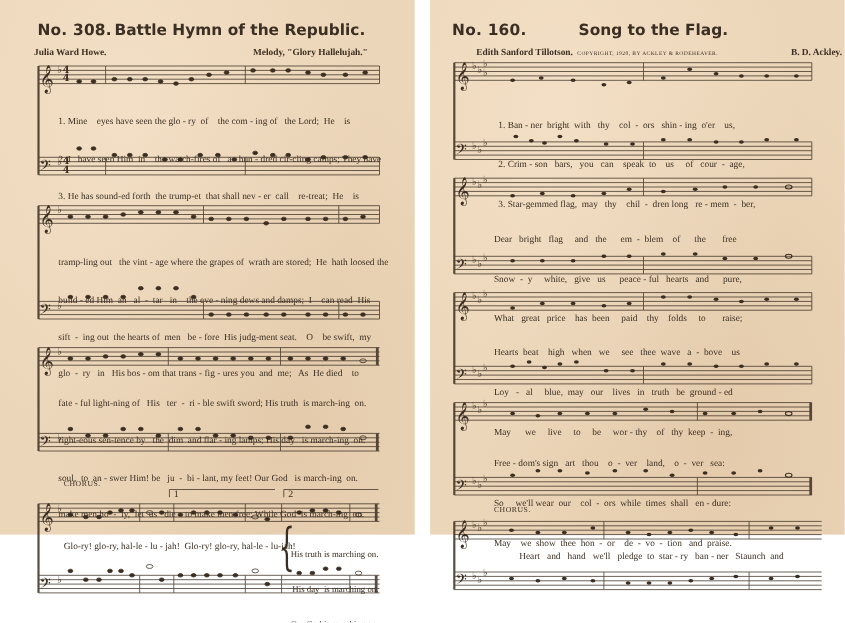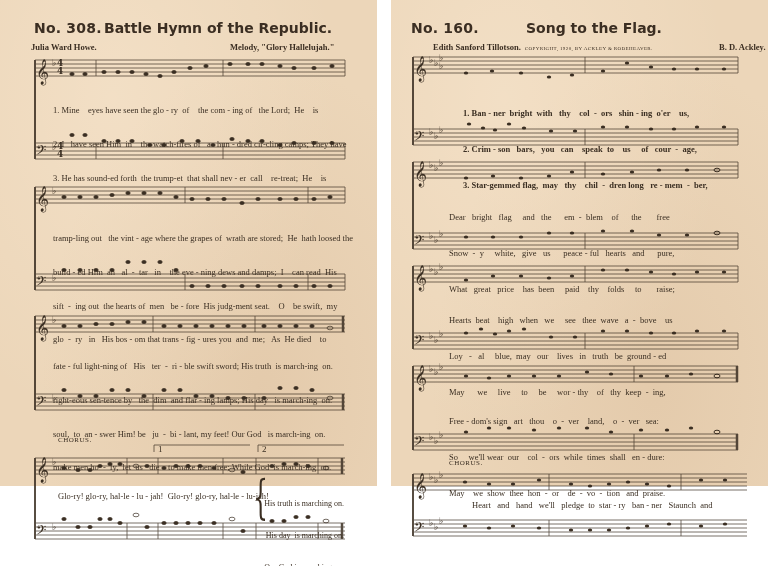--- a/index.html
+++ b/index.html
@@ -600,21 +600,21 @@
           <ellipse cx="218" cy="530" rx="2.2" ry="1.6"></ellipse>
           <ellipse cx="237" cy="528" rx="2.2" ry="1.6"></ellipse>
           <ellipse cx="256" cy="526" rx="2.2" ry="1.6"></ellipse>
           <ellipse cx="278" cy="524" rx="2.2" ry="1.6"></ellipse>
         <ellipse cx="310" cy="526" rx="2.2" ry="1.6"></ellipse>
           <ellipse cx="334" cy="524" rx="2.2" ry="1.6"></ellipse>
       </g>
     </g>
   </svg>
 
-  <div class="lyrics" style="left:72px; top:83px; line-height:12px;font-weight:bold;">
+  <div class="lyrics" style="left:62px; top:83px; line-height:12px;">
     <div>1. Ban - ner  bright  with   thy    col  -  ors   shin - ing  o'er    us,</div>
     <div>2. Crim - son   bars,   you   can    speak  to    us     of   cour  -  age,</div>
     <div>3. Star-gemmed flag,  may   thy    chil  -  dren long   re - mem  -  ber,</div>
   </div>
   <div class="lyrics" style="left:58px; top:187px; line-height:12px;">
     <div>Dear   bright   flag     and   the      em  -  blem    of      the       free</div>
     <div>Snow  -  y     white,   give   us      peace - ful   hearts   and      pure,</div>
     <div>What   great   price    has  been     paid    thy    folds     to       raise;</div>
   </div>
   <div class="lyrics" style="left:58px; top:290px; line-height:12px;">

